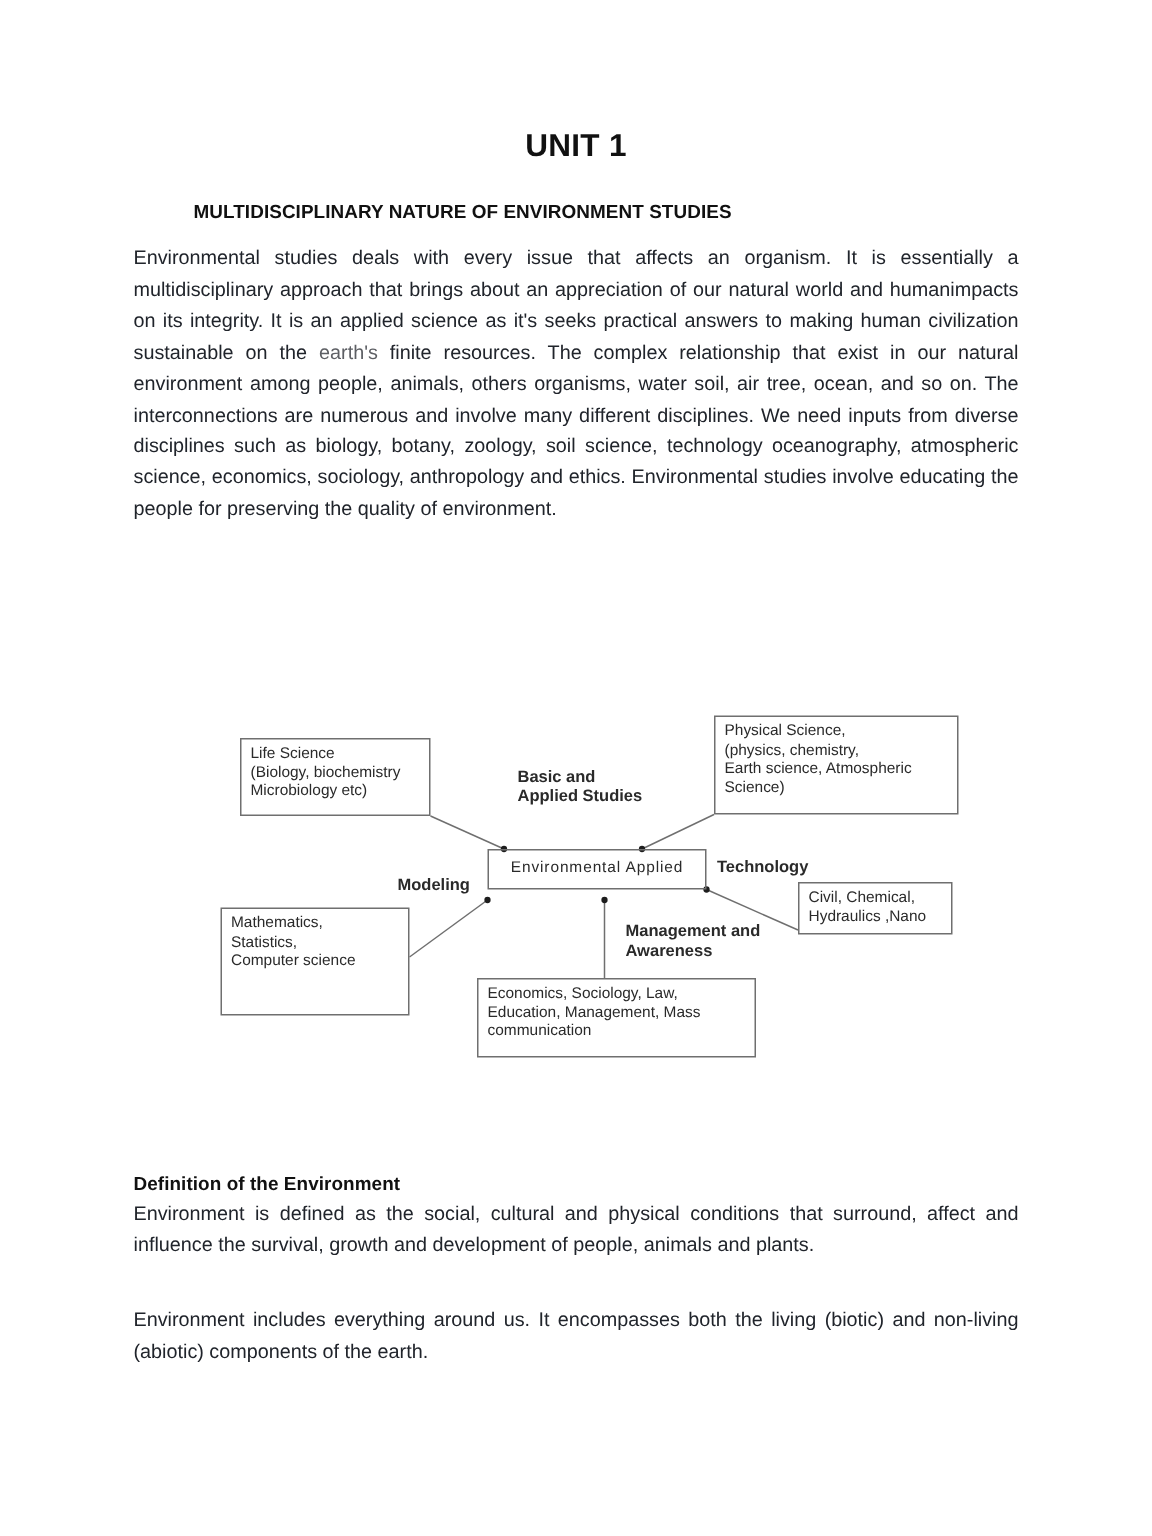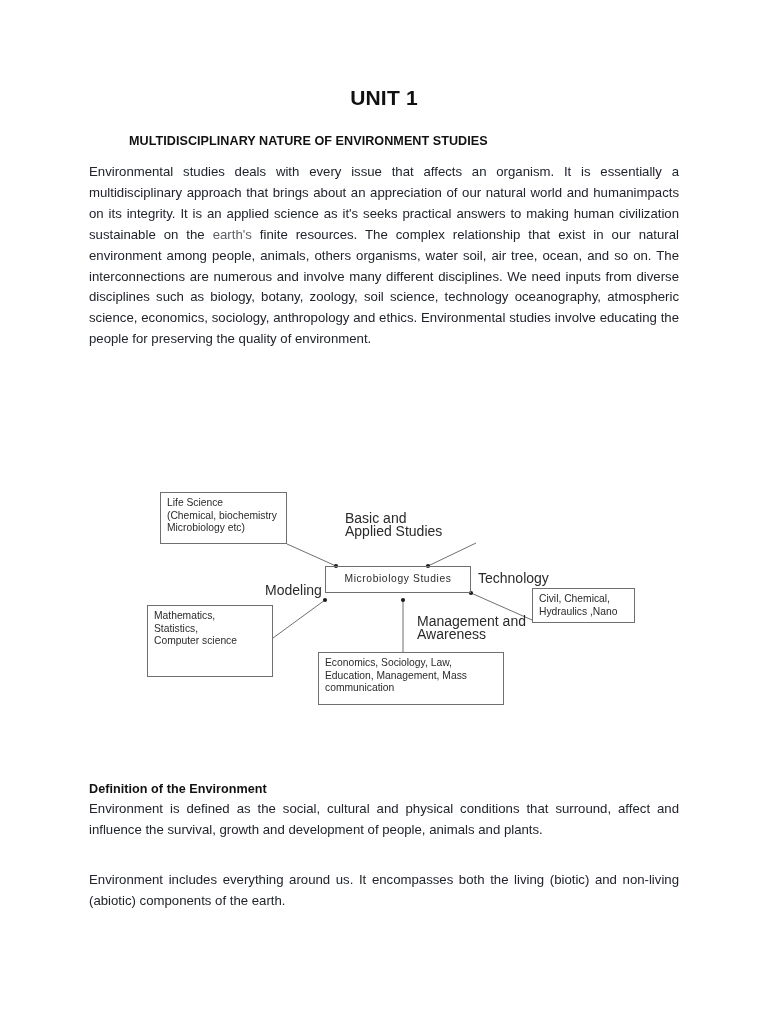--- a/index.html
+++ b/index.html
@@ -88,24 +88,25 @@
     background: transparent;
     box-sizing: border-box;
     font-size: 10.3px;
     line-height: 12.6px;
     color: #2a2a2a;
     padding: 4px 5px 3px 6px;
     white-space: pre-line;
   }
   .dlabel {
     position: absolute;
-    font-size: 14px;
+    font-size: 11px;
     line-height: 12.6px;
     color: #2a2a2a;
     white-space: pre-line;
+    font-weight: bold;
   }
   .dbox-center {
     display: flex;
     align-items: center;
     justify-content: center;
     letter-spacing: 0.6px;
     padding: 0;
   }
 
   
@@ -159,25 +160,29 @@
       <g fill="#1d1d1d">
         <circle cx="196" cy="106" r="2.1"></circle>
         <circle cx="288" cy="106" r="2.1"></circle>
         <circle cx="185" cy="140" r="2.1"></circle>
         <circle cx="331" cy="133" r="2.1"></circle>
         <circle cx="263" cy="140" r="2.1"></circle>
       </g>
     </svg>
 
     <div class="dbox" id="box-life">Life Science
-(Chemical, biochemistry
+(Biology, biochemistry
 Microbiology etc)</div>
 
-
-    <div class="dbox dbox-center" id="box-center">Microbiology Studies</div>
+    <div class="dbox" id="box-physical">Physical Science,
+(physics, chemistry,
+Earth science, Atmospheric
+Science)</div>
+
+    <div class="dbox dbox-center" id="box-center">Environmental Applied</div>
 
     <div class="dbox" id="box-math">Mathematics,
 Statistics,
 Computer science</div>
 
     <div class="dbox" id="box-civil">Civil, Chemical,
 Hydraulics ,Nano</div>
 
     <div class="dbox" id="box-econ">Economics, Sociology, Law,
 Education, Management, Mass

